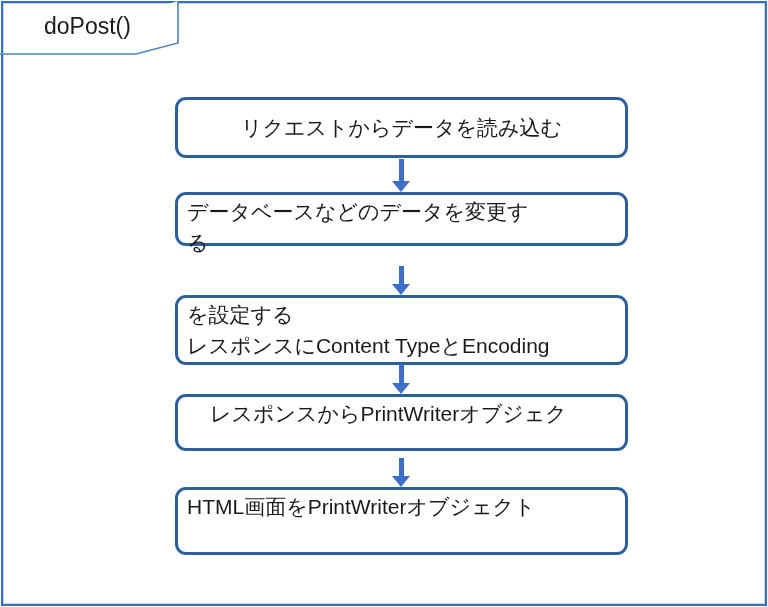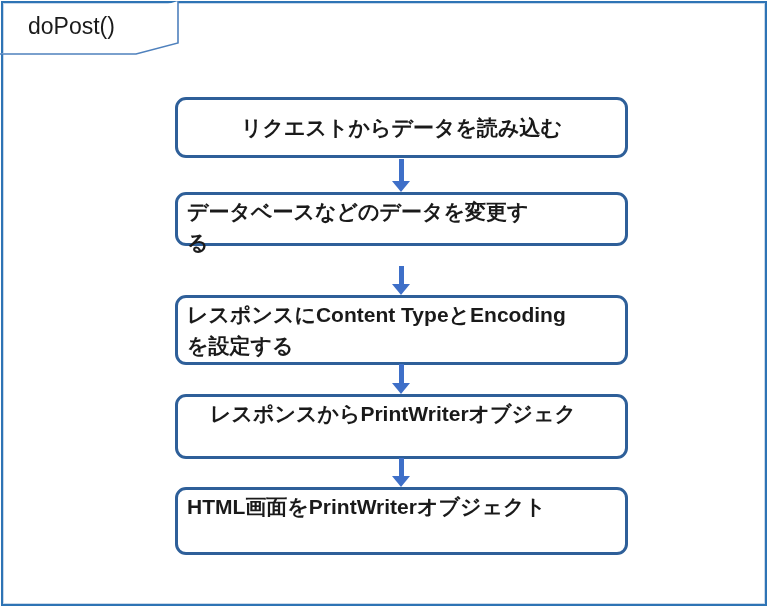--- a/index.html
+++ b/index.html
@@ -20,36 +20,36 @@
   
   .frame{
     position:absolute;inset:1px;
     border:2px solid var(--frame_border);
     box-shadow:0 0 0 1px #c9d8ea inset;
   }
   
   .tab-svg{position:absolute;left:0;top:0;}
   .tab-svg polyline{fill:#ffffff;stroke:var(--tab_border);stroke-width:1.6;}
   .tab-label{
-    position:absolute;left:28px;top:12px;
+    position:absolute;left:44px;top:12px;
     font-size:23px;line-height:28px;color:var(--text);
   }
   
   .box{
     position:absolute;left:175px;width:453px;box-sizing:border-box;
     border:3px solid var(--box_border);border-radius:11px;
     background:#ffffff;
     font-size:21px;line-height:31px;
     padding:1px 9px;
   }
-  .box .line{display:block;white-space:nowrap;font-weight:bold;}
+  .box .line{display:block;white-space:nowrap;}
   .b1{top:97px;height:61px;display:flex;align-items:center;justify-content:center;padding:0;}
   .b2{top:192px;height:54px;}
   .b3{top:295px;height:70px;}
-  .b4{top:394px;height:65px;padding-left:32px;}
+  .b4{top:394px;height:57px;padding-left:32px;}
   .b5{top:487px;height:68px;}
   
   .arrow{position:absolute;left:392px;width:18px;}
   .arrow .shaft{width:5px;margin:0 auto;background:var(--arrow);height:calc(100% - 11px);}
   .arrow .head{
     width:0;height:0;margin:0 auto;
     border-left:9px solid transparent;
     border-right:9px solid transparent;
     border-top:11px solid var(--arrow);
   }
@@ -81,22 +81,22 @@
   <span class="line">データベースなどのデータを変更す</span>
   <span class="line">る</span>
 </div>
 
 <div class="arrow a2">
   <div class="shaft"></div>
   <div class="head"></div>
 </div>
 
 <div class="box b3">
+  <span class="line">を設定する</span>
   <span class="line">レスポンスにContent TypeとEncoding</span>
-  <span class="line">を設定する</span>
 </div>
 
 <div class="arrow a3">
   <div class="shaft"></div>
   <div class="head"></div>
 </div>
 
 <div class="box b4">
   <span class="line">レスポンスからPrintWriterオブジェク</span>
 </div>

